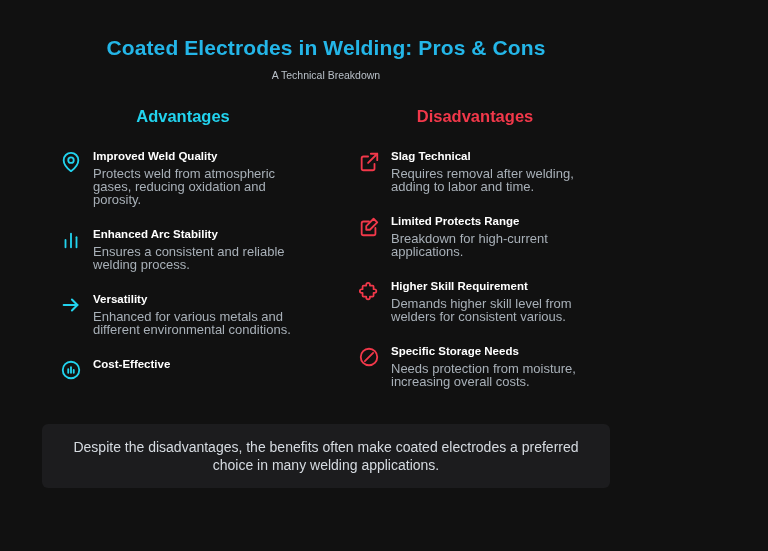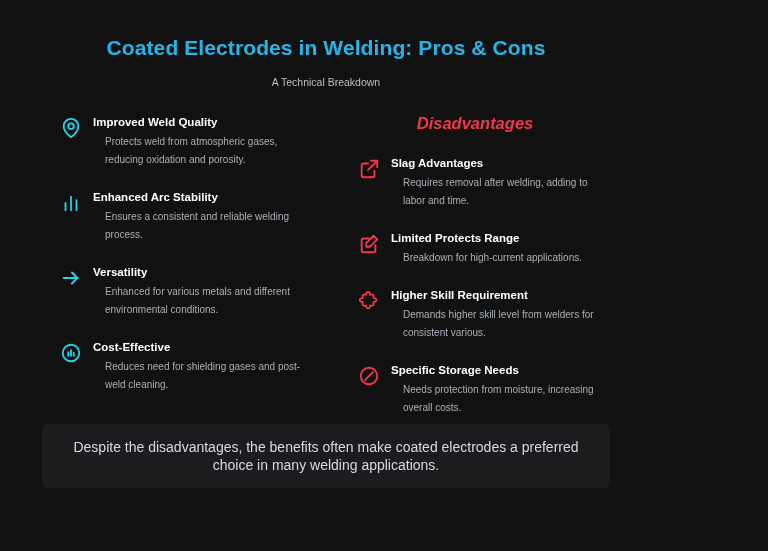--- a/index.html
+++ b/index.html
@@ -26,21 +26,21 @@
     font-size: 21px;
     font-weight: bold;
     color: #24b6e8;
     letter-spacing: 0.1px;
     margin: 6px 0 0 0;
   }
   .subtitle {
     text-align: center;
     font-size: 10.5px;
     color: #b9c0c8;
-    margin-top: 16px;
+    margin-top: 9px;
     font-weight: normal;
   }
   .columns {
     display: flex;
     margin-top: 26px;
   }
   .col {
     width: 50%;
     box-sizing: border-box;
   }
@@ -50,21 +50,21 @@
   .col-right {
     padding: 0 18px 0 30px;
   }
   .col-head {
     text-align: center;
     font-size: 16.5px;
     font-weight: bold;
     margin-bottom: 22px;
   }
   .col-head.adv { color: #22d3ee; }
-  .col-head.dis { color: #f2384a; font-style: italic; }
+  .col-head.dis { color: #f2384a; }
 
   .item {
     display: flex;
     align-items: flex-start;
     margin-bottom: 20px;
   }
   .ico {
     width: 26px;
     min-width: 26px;
     height: 26px;
@@ -77,25 +77,24 @@
   .ico svg { display: block; }
   .itext { padding-top: 1px; }
   .iname {
     font-size: 11.5px;
     font-weight: bold;
     color: #ffffff;
     line-height: 14px;
     margin-bottom: 4px;
   }
   .idesc {
-    font-size: 10px;
+    font-size: 13px;
     color: #a8b0b8;
-    line-height: 18px;
+    line-height: 13px;
     max-width: 212px;
-    margin-left: 12px;
   }
   .footer {
     position: absolute;
     left: 42px;
     right: 42px;
     bottom: 63px;
     background: #1c1c1e;
     border-radius: 6px;
     padding: 14px 18px;
     box-sizing: border-box;
@@ -111,20 +110,21 @@
 <body>
 
 <div class="page">
 
   <h1 class="title">Coated Electrodes in Welding: Pros &amp; Cons</h1>
   <div class="subtitle">A Technical Breakdown</div>
 
   <div class="columns">
 
     <div class="col col-left">
+      <div class="col-head adv">Advantages</div>
 
       <div class="item">
         <span class="ico">
           <svg width="22" height="22" viewBox="0 0 24 24" fill="none" stroke="#22d3ee" stroke-width="2" stroke-linecap="round" stroke-linejoin="round">
             <path d="M20 10c0 6-8 12-8 12s-8-6-8-12a8 8 0 0 1 16 0z"></path>
             <circle cx="12" cy="10" r="3"></circle>
           </svg>
         </span>
         <div class="itext">
           <div class="iname">Improved Weld Quality</div>
@@ -163,38 +163,37 @@
         <span class="ico">
           <svg width="22" height="22" viewBox="0 0 24 24" fill="none" stroke="#22d3ee" stroke-width="2" stroke-linecap="round" stroke-linejoin="round">
             <circle cx="12" cy="12" r="9"></circle>
             <line x1="9" y1="15" x2="9" y2="11"></line>
             <line x1="12" y1="15" x2="12" y2="9"></line>
             <line x1="15" y1="15" x2="15" y2="12"></line>
           </svg>
         </span>
         <div class="itext">
           <div class="iname">Cost-Effective</div>
-          <div class="idesc">Reduces need for shielding gases and post-weld cleaning.</div>
         </div>
       </div>
     </div>
 
     <div class="col col-right">
       <div class="col-head dis">Disadvantages</div>
 
       <div class="item">
         <span class="ico">
           <svg width="22" height="22" viewBox="0 0 24 24" fill="none" stroke="#f2384a" stroke-width="2" stroke-linecap="round" stroke-linejoin="round">
             <path d="M18 14v5a2 2 0 0 1-2 2H6a2 2 0 0 1-2-2V8a2 2 0 0 1 2-2h5"></path>
             <polyline points="14,3 21,3 21,10"></polyline>
             <line x1="11" y1="13" x2="21" y2="3"></line>
           </svg>
         </span>
         <div class="itext">
-          <div class="iname">Slag Advantages</div>
+          <div class="iname">Slag Technical</div>
           <div class="idesc">Requires removal after welding, adding to labor and time.</div>
         </div>
       </div>
 
       <div class="item">
         <span class="ico">
           <svg width="22" height="22" viewBox="0 0 24 24" fill="none" stroke="#f2384a" stroke-width="2" stroke-linecap="round" stroke-linejoin="round">
             <path d="M19 13v6a2 2 0 0 1-2 2H6a2 2 0 0 1-2-2V8a2 2 0 0 1 2-2h6"></path>
             <path d="M17 3l4 4-8 8h-4v-4z"></path>
           </svg>

